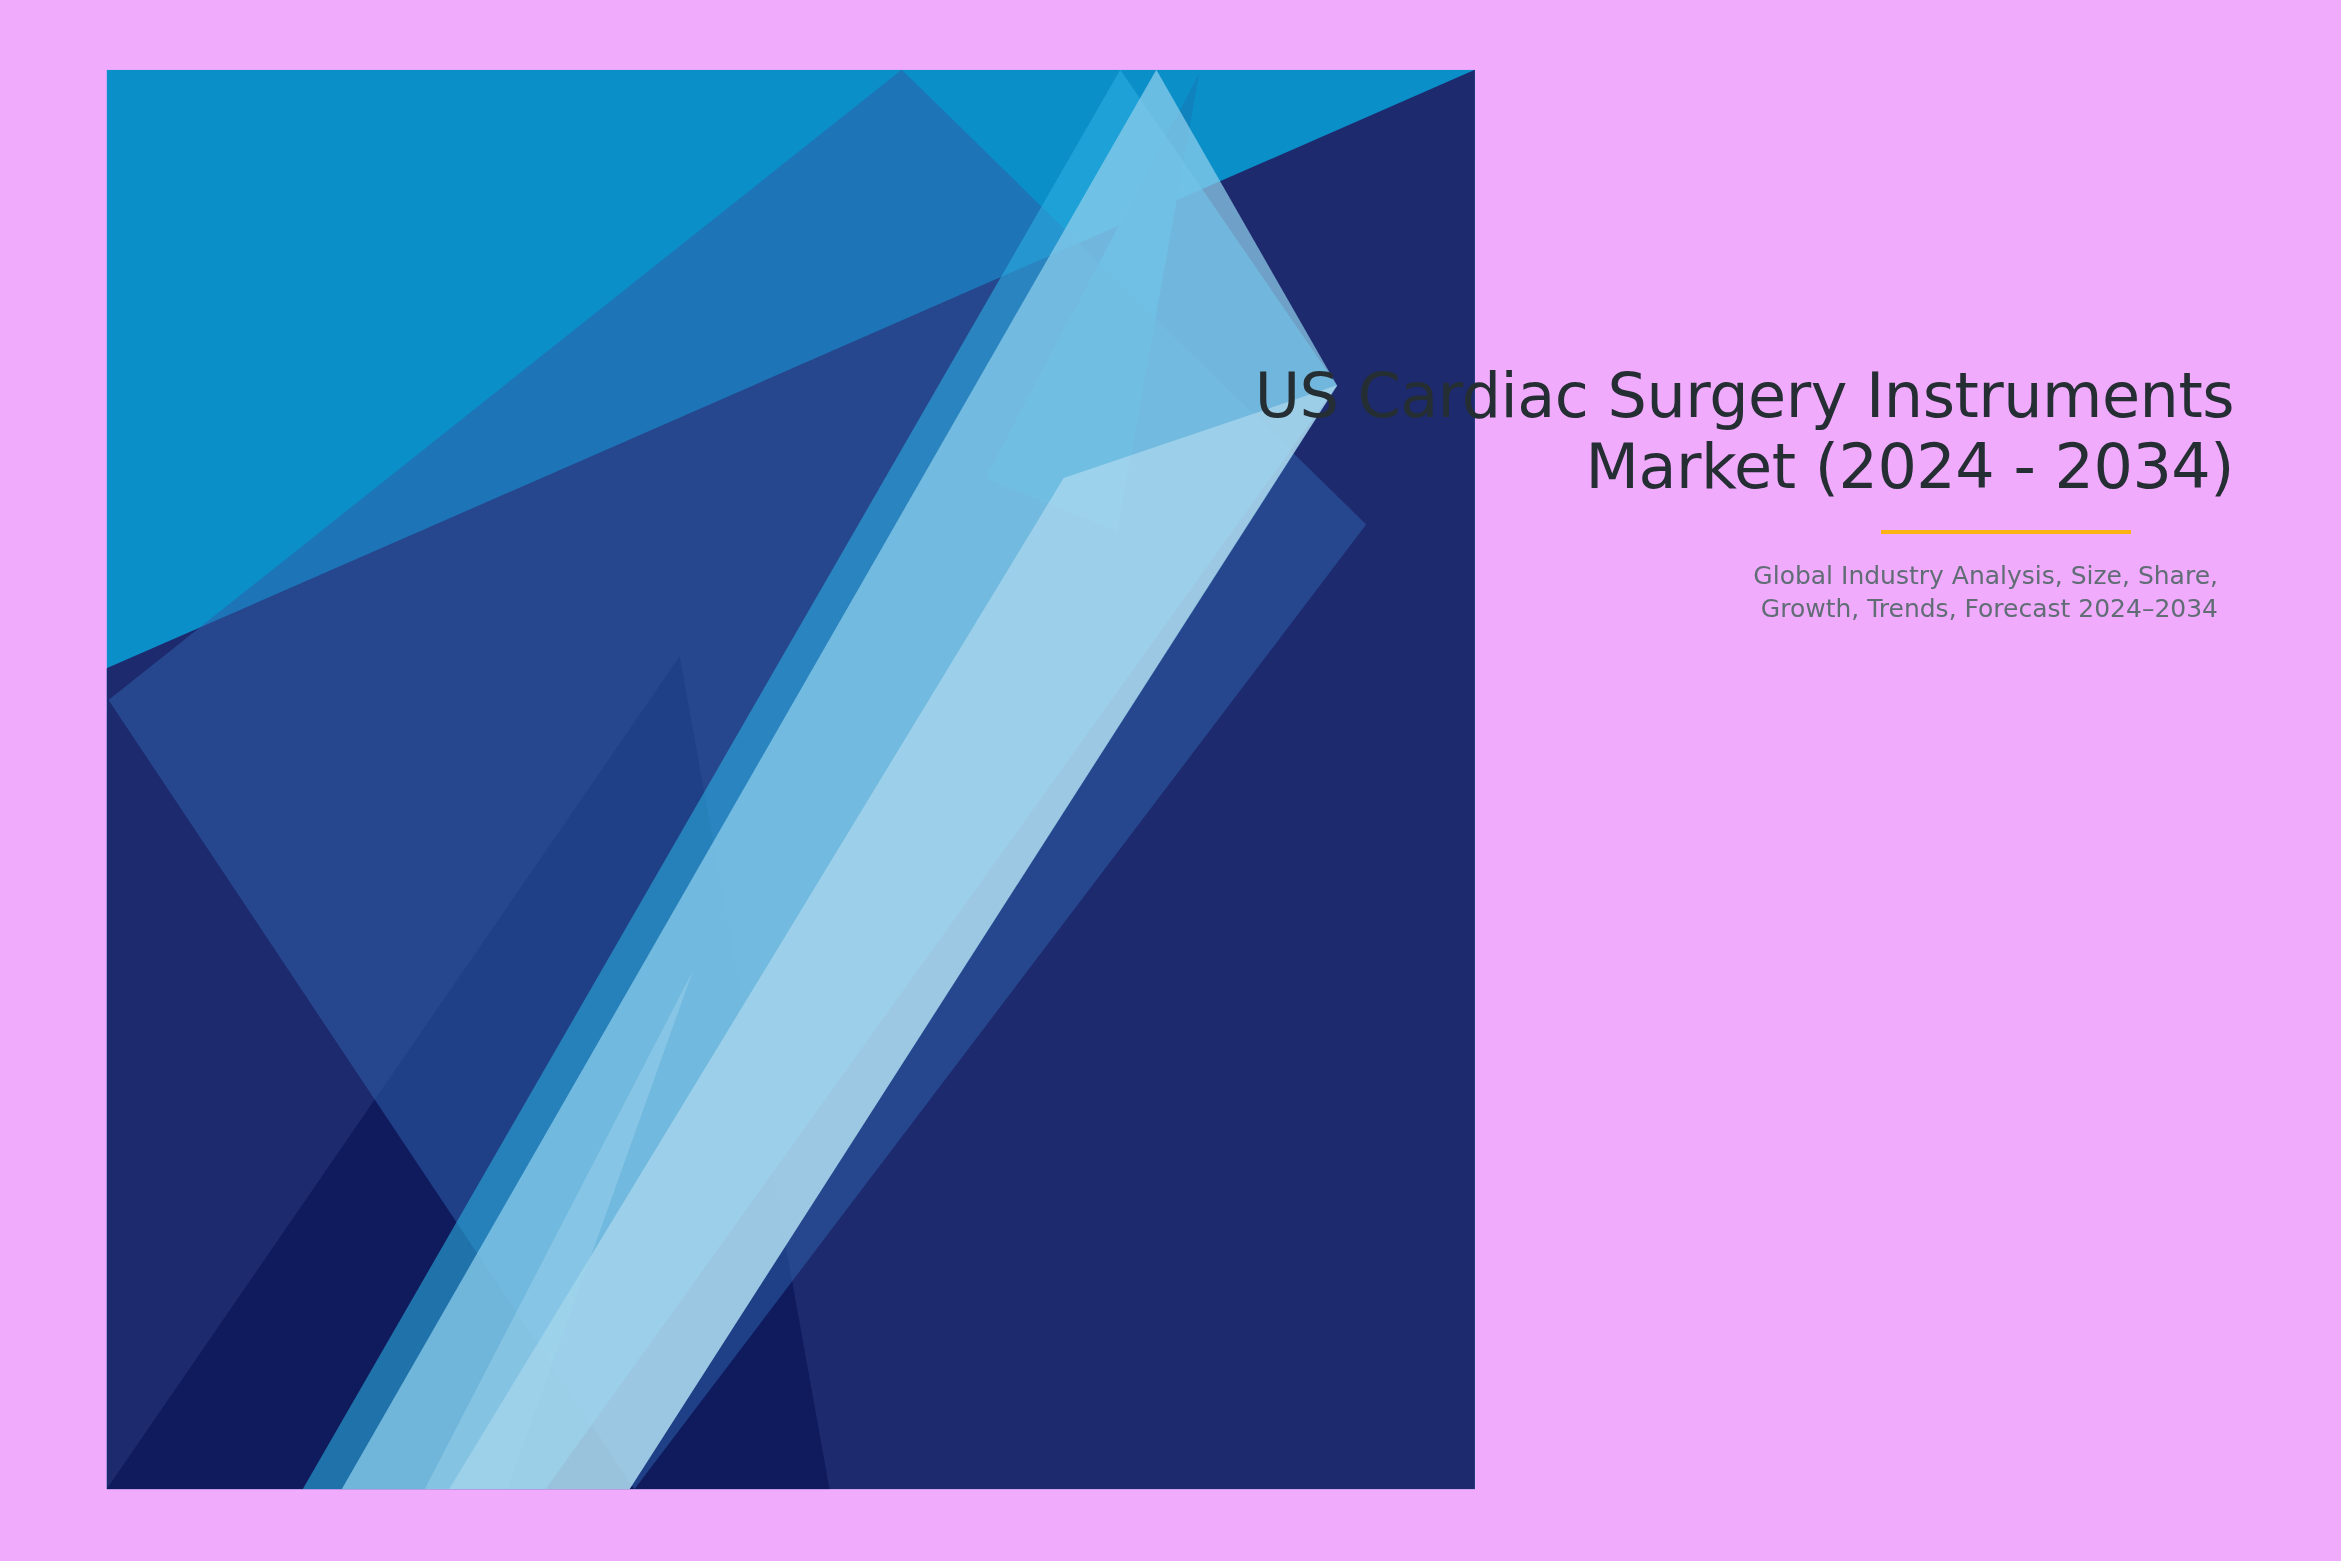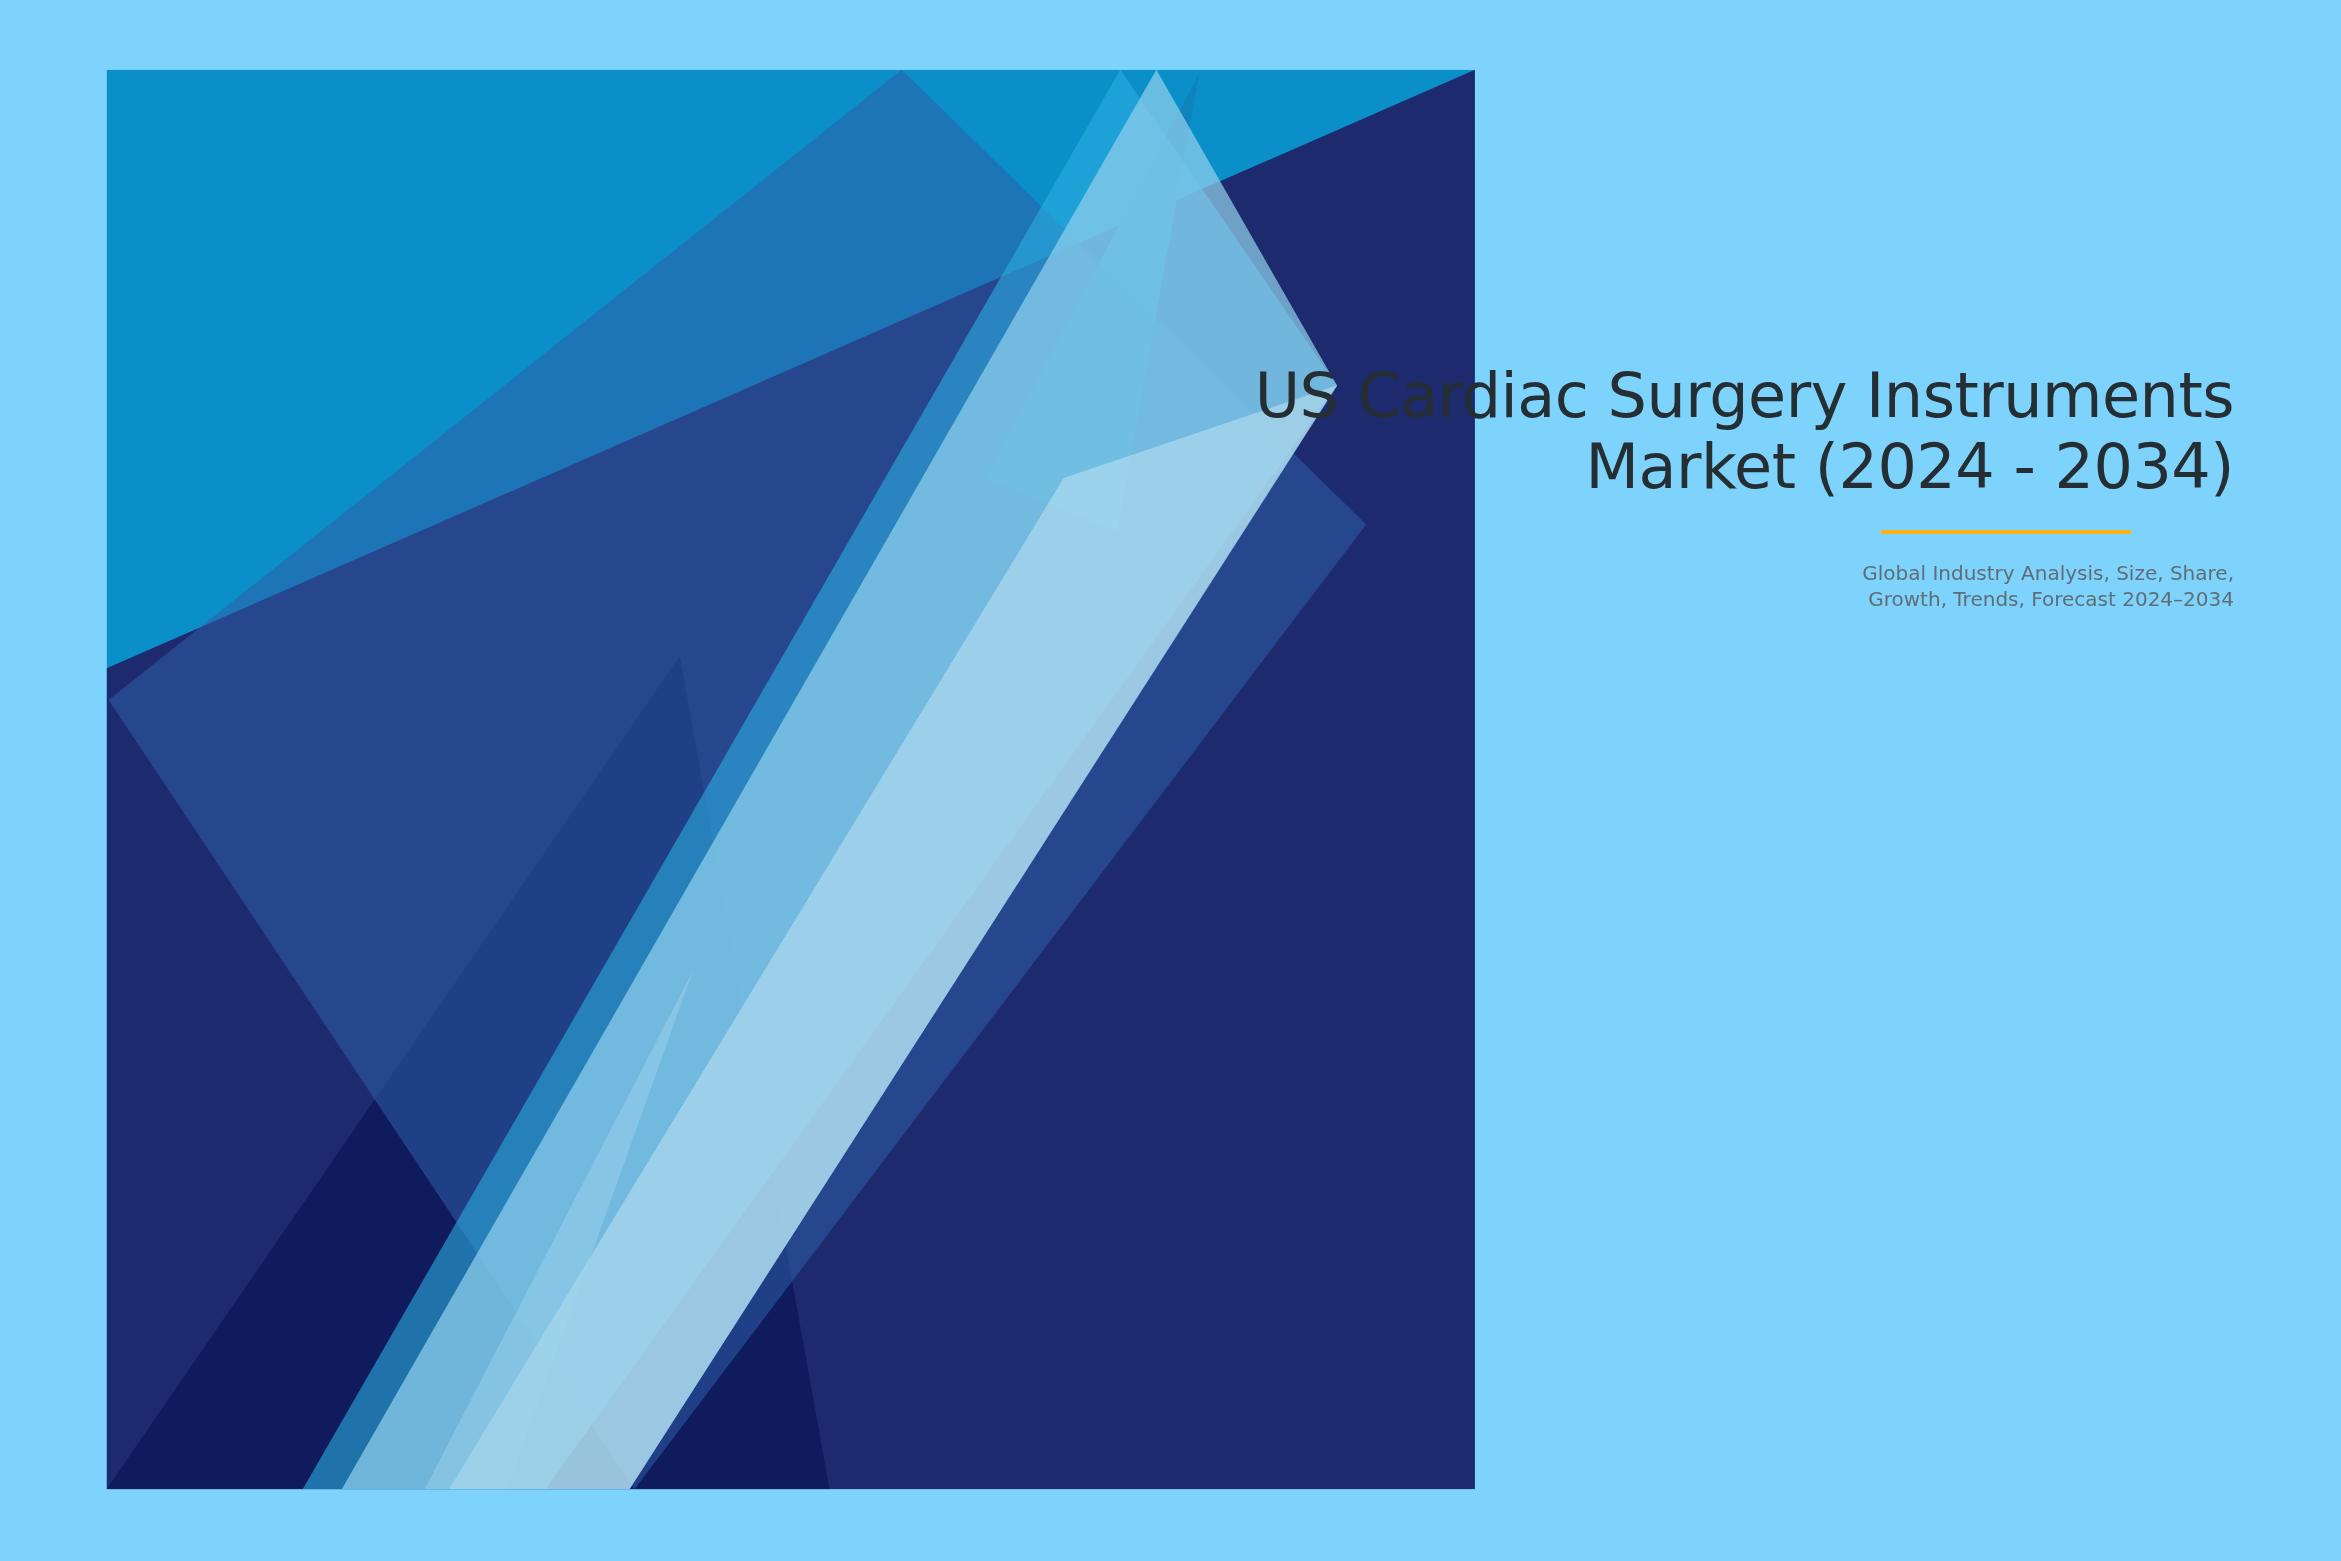--- a/index.html
+++ b/index.html
@@ -13,21 +13,21 @@
     position: relative;
     overflow: hidden;
     font-family: "DejaVu Sans", sans-serif;
   }
 
   #cover {
     position: absolute;
     inset: 0;
     width: 2342px;
     height: 1561px;
-    background: #7dd3fc;
+    background: #f0abfc;
   }
 
   
   #artwork {
     position: absolute;
     left: 0;
     top: 0;
     width: 2342px;
     height: 1561px;
     pointer-events: none;
@@ -59,25 +59,25 @@
     position: absolute;
     left: 1881px;
     top: 530px;
     width: 250px;
     height: 4.4px;
     background: #fbb313;
     z-index: 4;
   }
 
   #report-subtitle {
-    margin: 0;
+    margin: 16px;
     margin-top: 58px;
     font-family: "DejaVu Sans", sans-serif;
     font-weight: 400;
-    font-size: 20px;
+    font-size: 25px;
     line-height: 1.30;
     color: #606d75;
     white-space: pre-line;
     position: relative;
     z-index: 3;
   }
 </style>
 </head>
 <body>
 

